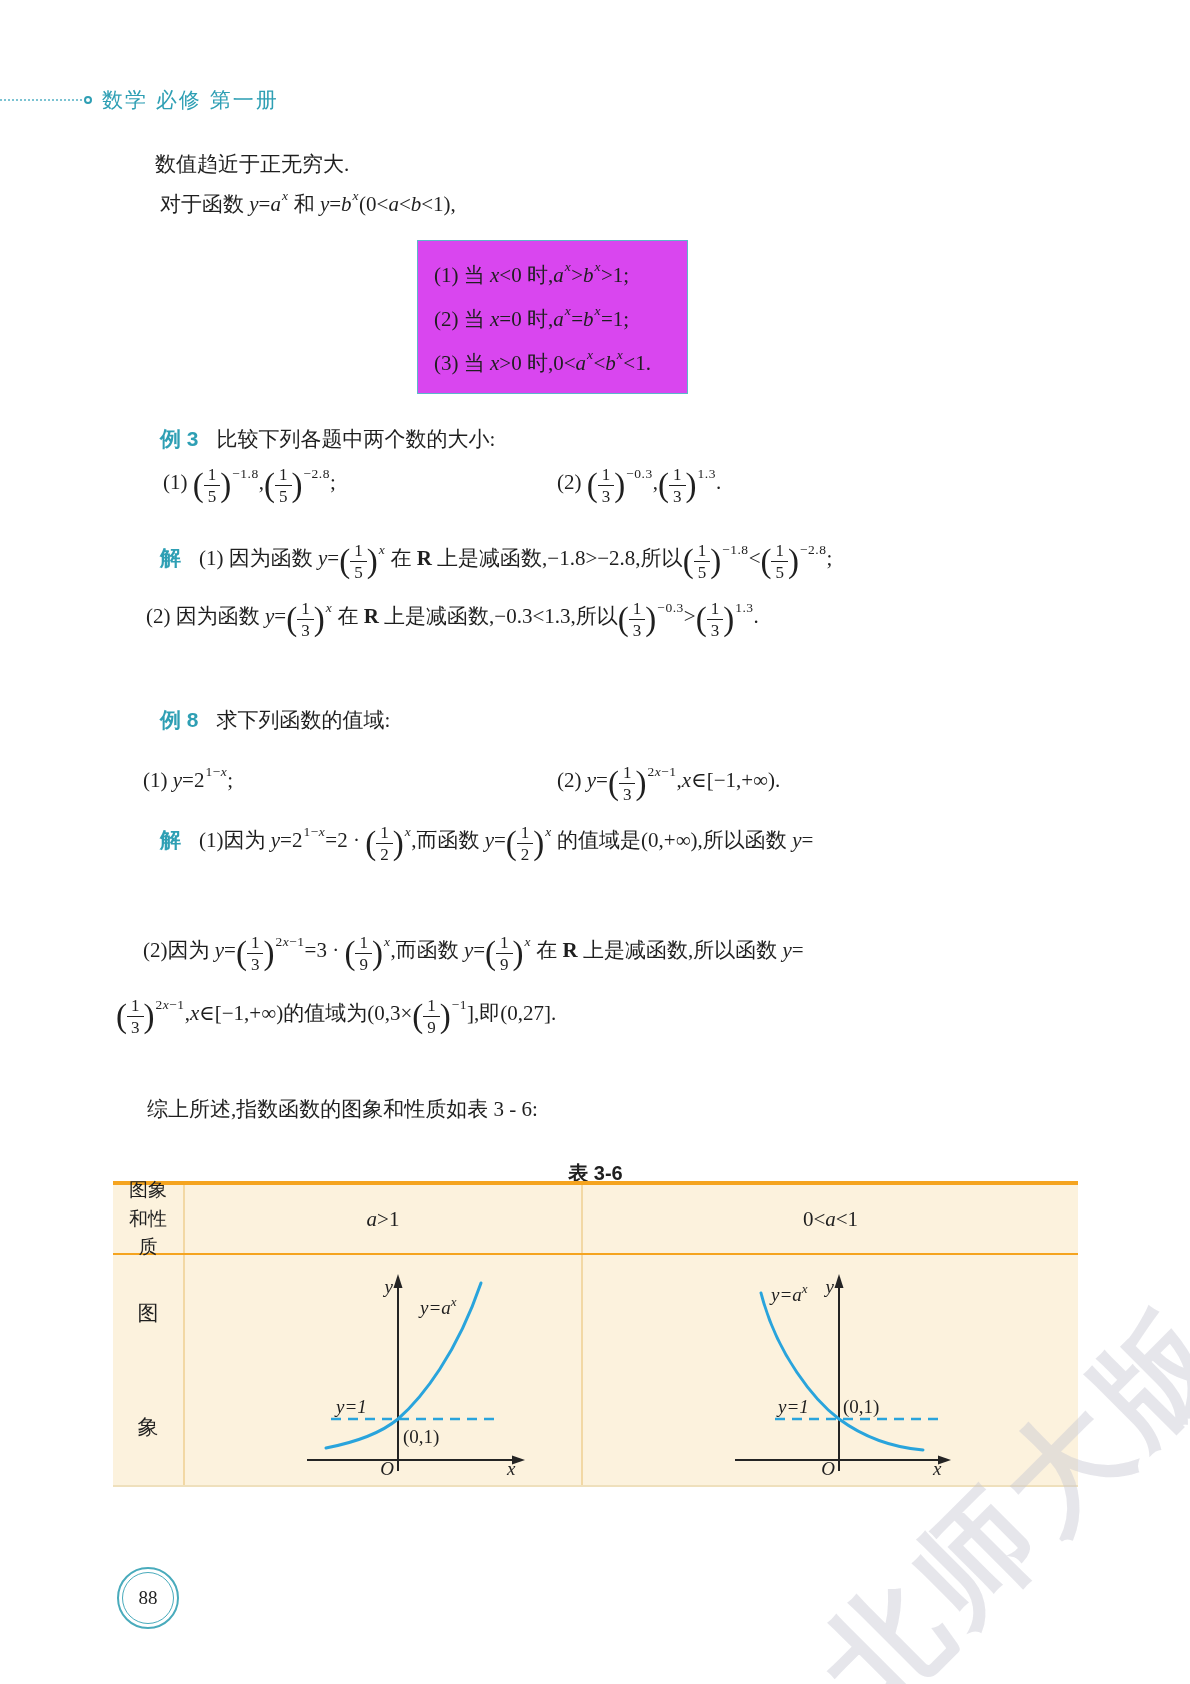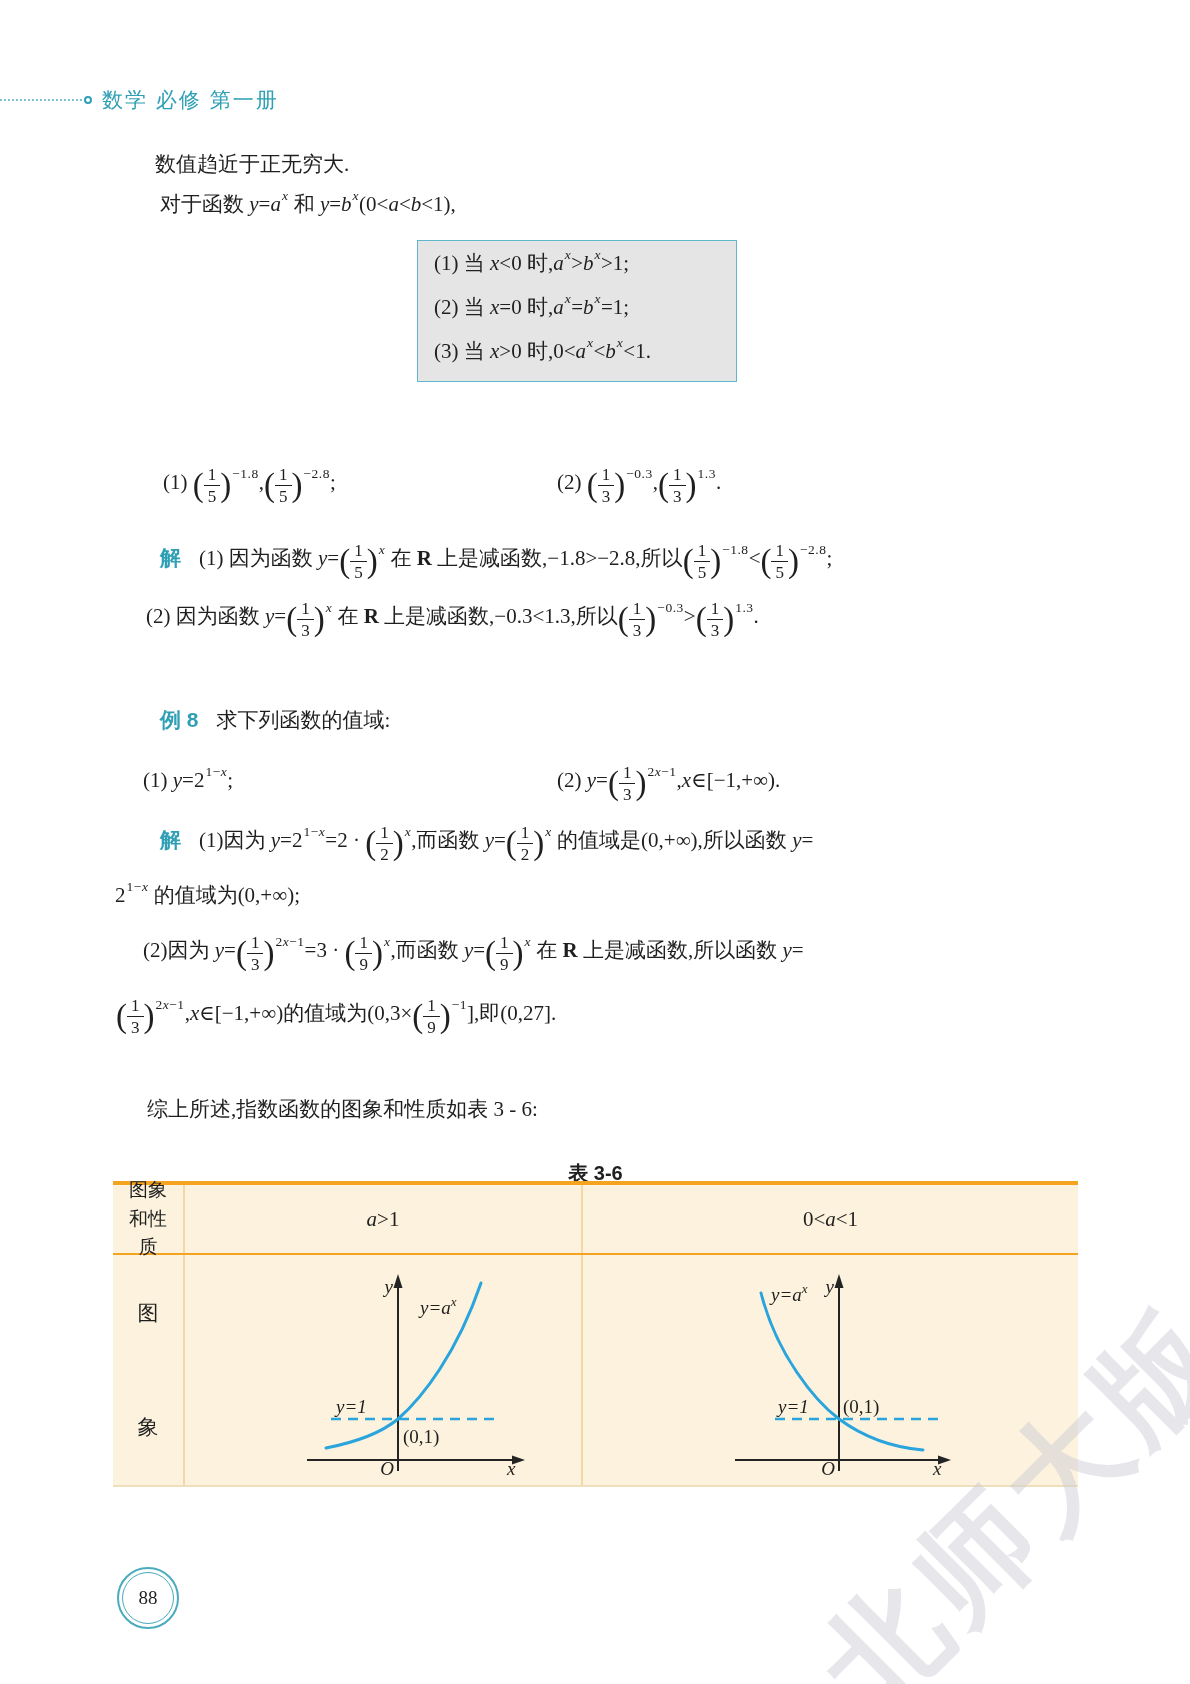--- a/index.html
+++ b/index.html
@@ -35,22 +35,22 @@
 
   
   .bigp{font-size:33px;line-height:0;vertical-align:-7px;}
   .frac{display:inline-block;text-align:center;vertical-align:-13px;
         font-size:17px;line-height:1.12;}
   .frac .fn{display:block;border-bottom:1.5px solid #1F1F1F;padding:0 4px 1px;}
   .frac .fd{display:block;padding-top:1px;}
   sup{font-size:13.5px;line-height:0;vertical-align:11px;margin-left:1px;letter-spacing:.5px;}
 
   
-  .tealbox{position:absolute;left:304px;top:240px;width:320px;
-           border:1.5px solid var(--box-border);padding:0 0 8px 16px;background:#e5e5e5;}
+  .tealbox{position:absolute;left:304px;top:240px;width:271px;
+           border:1.5px solid var(--box-border);padding:12px 0 8px 16px;background:#d946ef;}
   .boxline{font-size:21px;line-height:44px;white-space:nowrap;}
 
   
   #intro1{left:2px;top:150px;margin-left:40px;}
   #intro2{left:47px;top:190px;}
   #ex3-head{left:47px;top:424px;}
   #ex3-items{left:0;top:458px;width:965px;}
   #ex3-sol1{left:47px;top:534px;}
   #ex3-sol2{left:33px;top:592px;}
   #ex4-head{left:47px;top:705px;}
@@ -116,40 +116,42 @@
 
     <p class="para" id="intro1">数值趋近于正无穷大.</p>
     <p class="para" id="intro2">对于函数 <i>y</i>=<i>a</i><sup><i>x</i></sup> 和 <i>y</i>=<i>b</i><sup><i>x</i></sup>(0&lt;<i>a</i>&lt;<i>b</i>&lt;1),</p>
 
     <div class="tealbox" id="sbox">
       <div class="boxline">(1) 当 <i>x</i>&lt;0 时,<i>a</i><sup><i>x</i></sup>&gt;<i>b</i><sup><i>x</i></sup>&gt;1;</div>
       <div class="boxline">(2) 当 <i>x</i>=0 时,<i>a</i><sup><i>x</i></sup>=<i>b</i><sup><i>x</i></sup>=1;</div>
       <div class="boxline">(3) 当 <i>x</i>&gt;0 时,0&lt;<i>a</i><sup><i>x</i></sup>&lt;<i>b</i><sup><i>x</i></sup>&lt;1.</div>
     </div>
 
+    <p class="para" id="ex3-head">
+      <span class="exlabel">例 3</span><span>比较下列各题中两个数的大小:</span>
+    </p>
     <div class="mathline cols" id="ex3-items">
       <div class="col1 ind50">(1) <span class="bigp">(</span><span class="frac"><span class="fn">1</span><span class="fd">5</span></span><span class="bigp">)</span><sup>−1.8</sup>,<span class="bigp">(</span><span class="frac"><span class="fn">1</span><span class="fd">5</span></span><span class="bigp">)</span><sup>−2.8</sup>;</div>
       <div class="col2">(2) <span class="bigp">(</span><span class="frac"><span class="fn">1</span><span class="fd">3</span></span><span class="bigp">)</span><sup>−0.3</sup>,<span class="bigp">(</span><span class="frac"><span class="fn">1</span><span class="fd">3</span></span><span class="bigp">)</span><sup>1.3</sup>.</div>
     </div>
     <p class="mathline" id="ex3-sol1">
       <span class="sollabel">解</span><span>(1) 因为函数 <i>y</i>=<span class="bigp">(</span><span class="frac"><span class="fn">1</span><span class="fd">5</span></span><span class="bigp">)</span><sup><i>x</i></sup> 在 <b>R</b> 上是减函数,−1.8&gt;−2.8,所以<span class="bigp">(</span><span class="frac"><span class="fn">1</span><span class="fd">5</span></span><span class="bigp">)</span><sup>−1.8</sup>&lt;<span class="bigp">(</span><span class="frac"><span class="fn">1</span><span class="fd">5</span></span><span class="bigp">)</span><sup>−2.8</sup>;</span>
     </p>
     <p class="mathline" id="ex3-sol2">(2) 因为函数 <i>y</i>=<span class="bigp">(</span><span class="frac"><span class="fn">1</span><span class="fd">3</span></span><span class="bigp">)</span><sup><i>x</i></sup> 在 <b>R</b> 上是减函数,−0.3&lt;1.3,所以<span class="bigp">(</span><span class="frac"><span class="fn">1</span><span class="fd">3</span></span><span class="bigp">)</span><sup>−0.3</sup>&gt;<span class="bigp">(</span><span class="frac"><span class="fn">1</span><span class="fd">3</span></span><span class="bigp">)</span><sup>1.3</sup>.</p>
 
     <p class="para" id="ex4-head">
       <span class="exlabel">例 8</span><span>求下列函数的值域:</span>
     </p>
     <div class="mathline cols" id="ex4-items">
       <div class="col1 ind30">(1) <i>y</i>=2<sup>1−<i>x</i></sup>;</div>
       <div class="col2">(2) <i>y</i>=<span class="bigp">(</span><span class="frac"><span class="fn">1</span><span class="fd">3</span></span><span class="bigp">)</span><sup>2<i>x</i>−1</sup>,<i>x</i>∈[−1,+∞).</div>
     </div>
     <p class="mathline" id="ex4-sol1">
       <span class="sollabel">解</span><span>(1)因为 <i>y</i>=2<sup>1−<i>x</i></sup>=2 · <span class="bigp">(</span><span class="frac"><span class="fn">1</span><span class="fd">2</span></span><span class="bigp">)</span><sup><i>x</i></sup>,而函数 <i>y</i>=<span class="bigp">(</span><span class="frac"><span class="fn">1</span><span class="fd">2</span></span><span class="bigp">)</span><sup><i>x</i></sup> 的值域是(0,+∞),所以函数 <i>y</i>=</span>
     </p>
-    <p class="mathline" id="ex4-sol2">2<sup>1−<i>x</i></sup> 的值域为(0,+∞);</p>
     <p class="mathline" id="ex4-sol3">(2)因为 <i>y</i>=<span class="bigp">(</span><span class="frac"><span class="fn">1</span><span class="fd">3</span></span><span class="bigp">)</span><sup>2<i>x</i>−1</sup>=3 · <span class="bigp">(</span><span class="frac"><span class="fn">1</span><span class="fd">9</span></span><span class="bigp">)</span><sup><i>x</i></sup>,而函数 <i>y</i>=<span class="bigp">(</span><span class="frac"><span class="fn">1</span><span class="fd">9</span></span><span class="bigp">)</span><sup><i>x</i></sup> 在 <b>R</b> 上是减函数,所以函数 <i>y</i>=</p>
     <p class="mathline" id="ex4-sol4"><span class="bigp">(</span><span class="frac"><span class="fn">1</span><span class="fd">3</span></span><span class="bigp">)</span><sup>2<i>x</i>−1</sup>,<i>x</i>∈[−1,+∞)的值域为(0,3×<span class="bigp">(</span><span class="frac"><span class="fn">1</span><span class="fd">9</span></span><span class="bigp">)</span><sup>−1</sup>],即(0,27].</p>
 
     <p class="para" id="closing">综上所述,指数函数的图象和性质如表 3 - 6:</p>
 
     <div id="tcaption">表 3-6</div>
 
     <div id="table36">
       <div class="trow thead">
         <div class="tcell corner">图象和性质</div>

